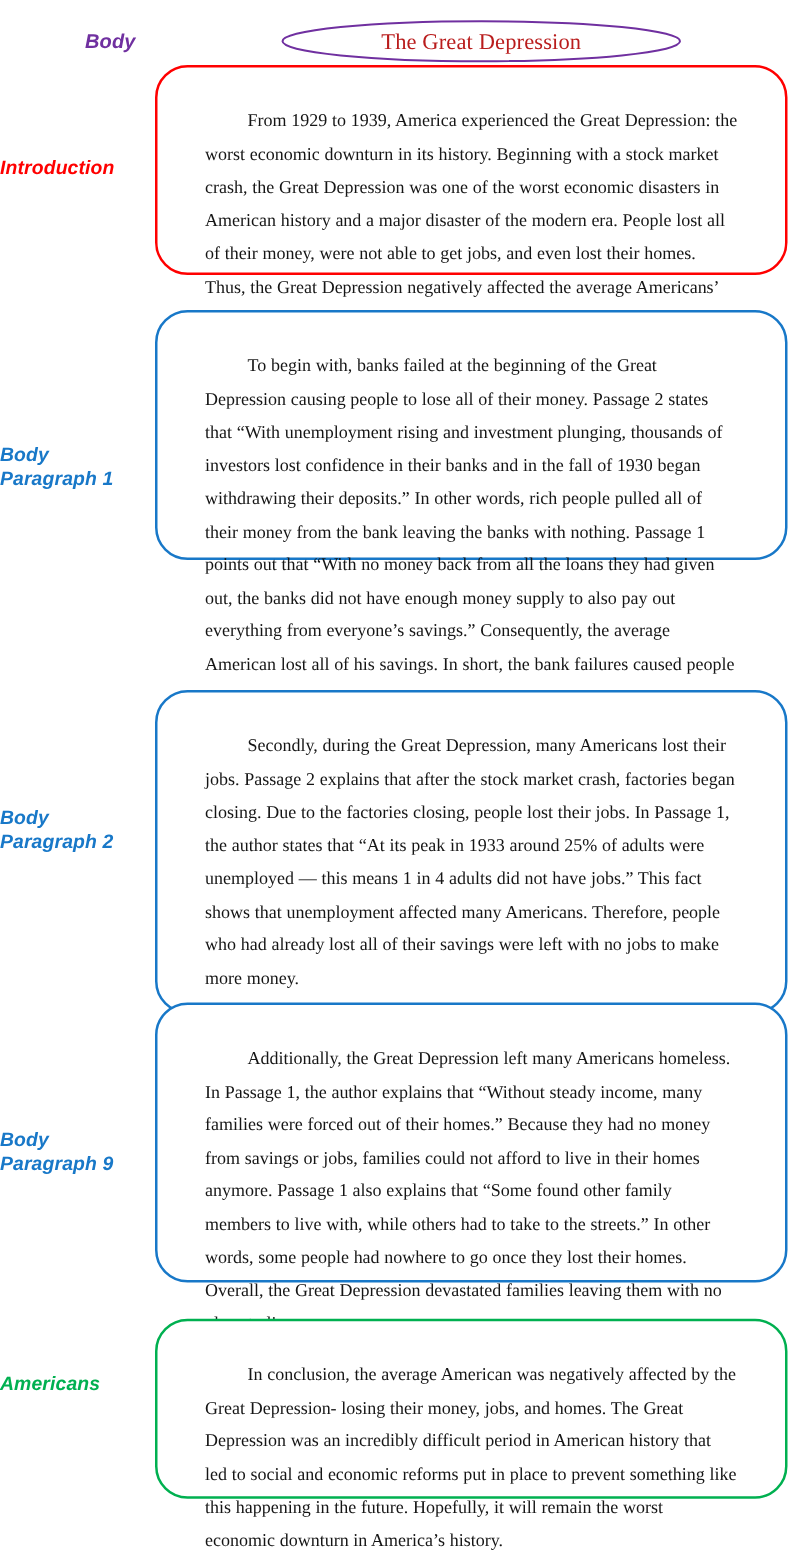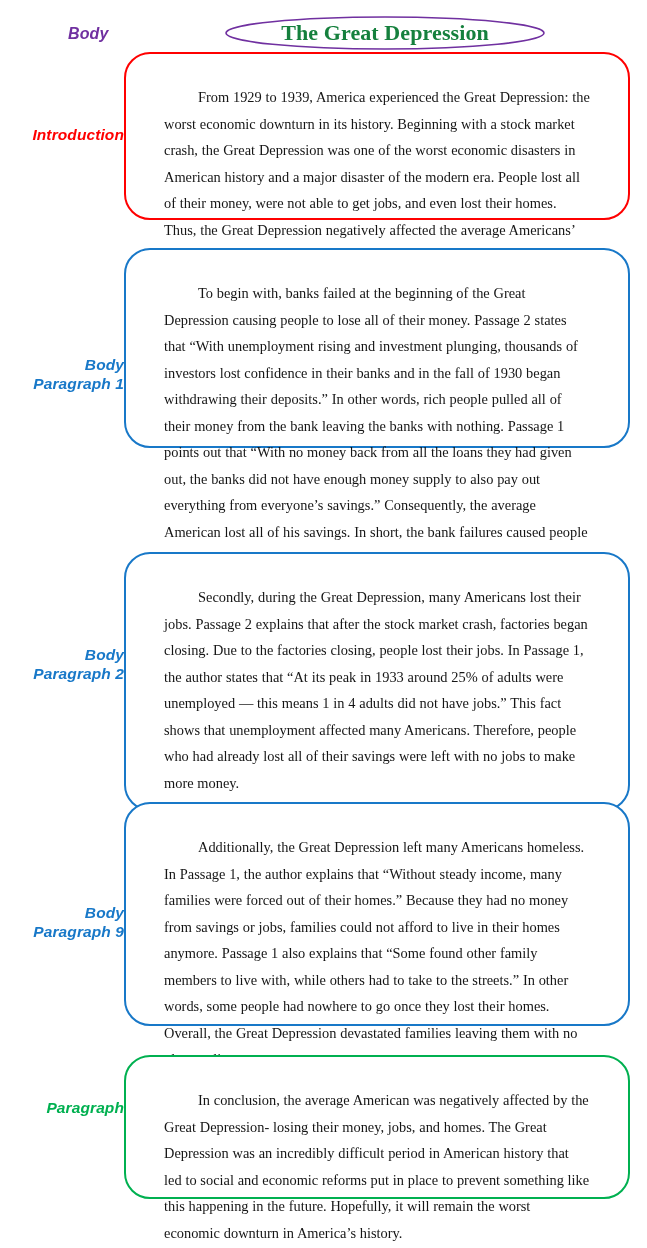--- a/index.html
+++ b/index.html
@@ -21,21 +21,21 @@
     width: 647px;
     height: 1248px;
     background: #ffffff;
   }
 
   
   .side-label {
     position: absolute;
     left: 0;
     width: 124px;
-    text-align: right;
+    text-align: left;
     font-family: "Liberation Sans", "DejaVu Sans", sans-serif;
     font-style: italic;
     font-weight: bold;
     font-size: 15.5px;
     line-height: 19px;
     letter-spacing: 0.1px;
   }
   .side-label.title-label {
     font-size: 16px;
     color: #7030A0;
@@ -68,23 +68,23 @@
   .title-text {
     position: absolute;
     left: 0;
     top: 0;
     width: 322px;
     height: 38px;
     display: flex;
     align-items: center;
     justify-content: center;
     font-family: "Liberation Serif", "DejaVu Serif", serif;
-    font-weight: bold;
-    font-size: 22px;
-    color: #15803d;
+    font-weight: normal;
+    font-size: 18px;
+    color: #b91c1c;
     letter-spacing: 0.1px;
   }
 
   
   .para-box {
     position: absolute;
     left: 124px;
     width: 506px;
     border-radius: 26px;
     background: #ffffff;
@@ -163,18 +163,18 @@
   </div>
 
   <div class="side-label body3-label">
     <div>Body</div>
     <div>Paragraph 9</div>
   </div>
   <div class="para-box box-body3">
     <p>Additionally, the Great Depression left many Americans homeless. In Passage 1, the author explains that “Without steady income, many families were forced out of their homes.” Because they had no money from savings or jobs, families could not afford to live in their homes anymore. Passage 1 also explains that “Some found other family members to live with, while others had to take to the streets.” In other words, some people had nowhere to go once they lost their homes. Overall, the Great Depression devastated families leaving them with no place to live.</p>
   </div>
 
-  <div class="side-label concl-label">Paragraph</div>
+  <div class="side-label concl-label">Americans</div>
   <div class="para-box box-concl">
     <p>In conclusion, the average American was negatively affected by the Great Depression- losing their money, jobs, and homes. The Great Depression was an incredibly difficult period in American history that led to social and economic reforms put in place to prevent something like this happening in the future. Hopefully, it will remain the worst economic downturn in America’s history.</p>
   </div>
 
 </div>
 
 </body></html>

